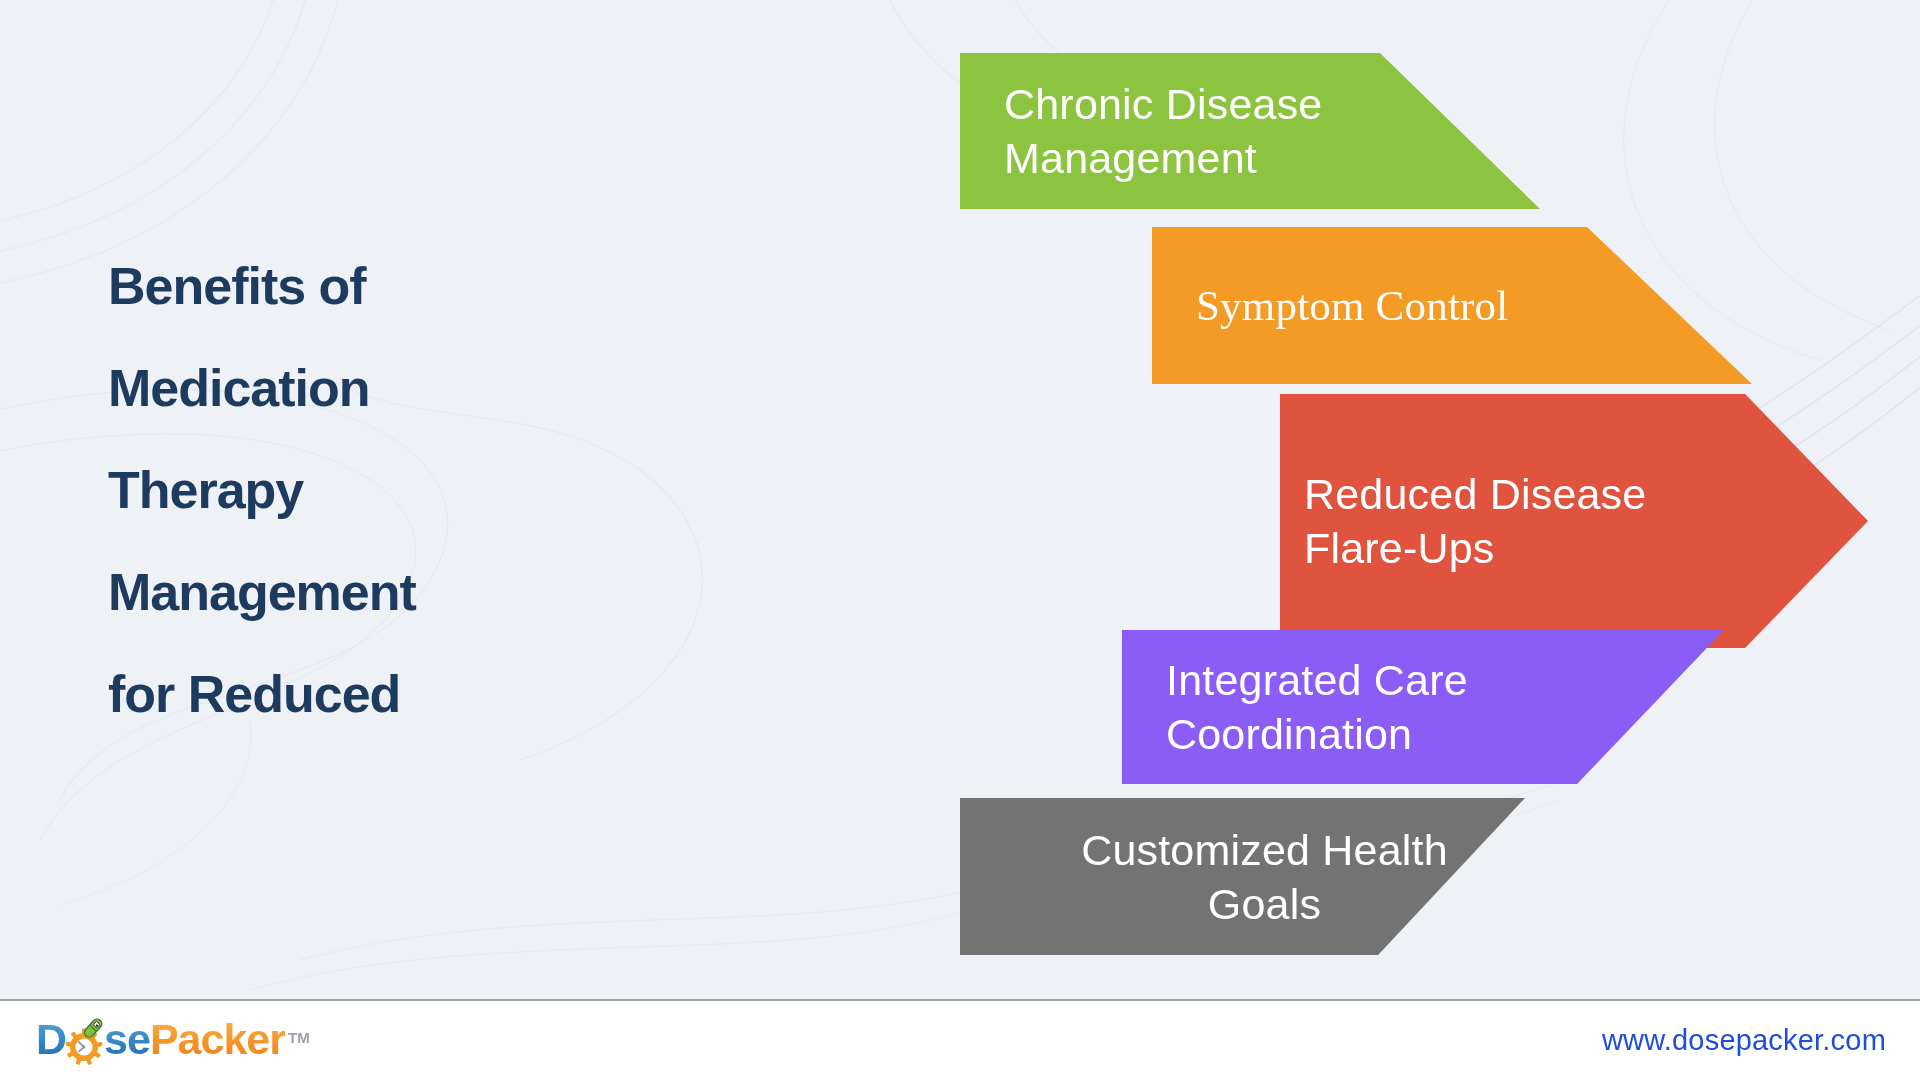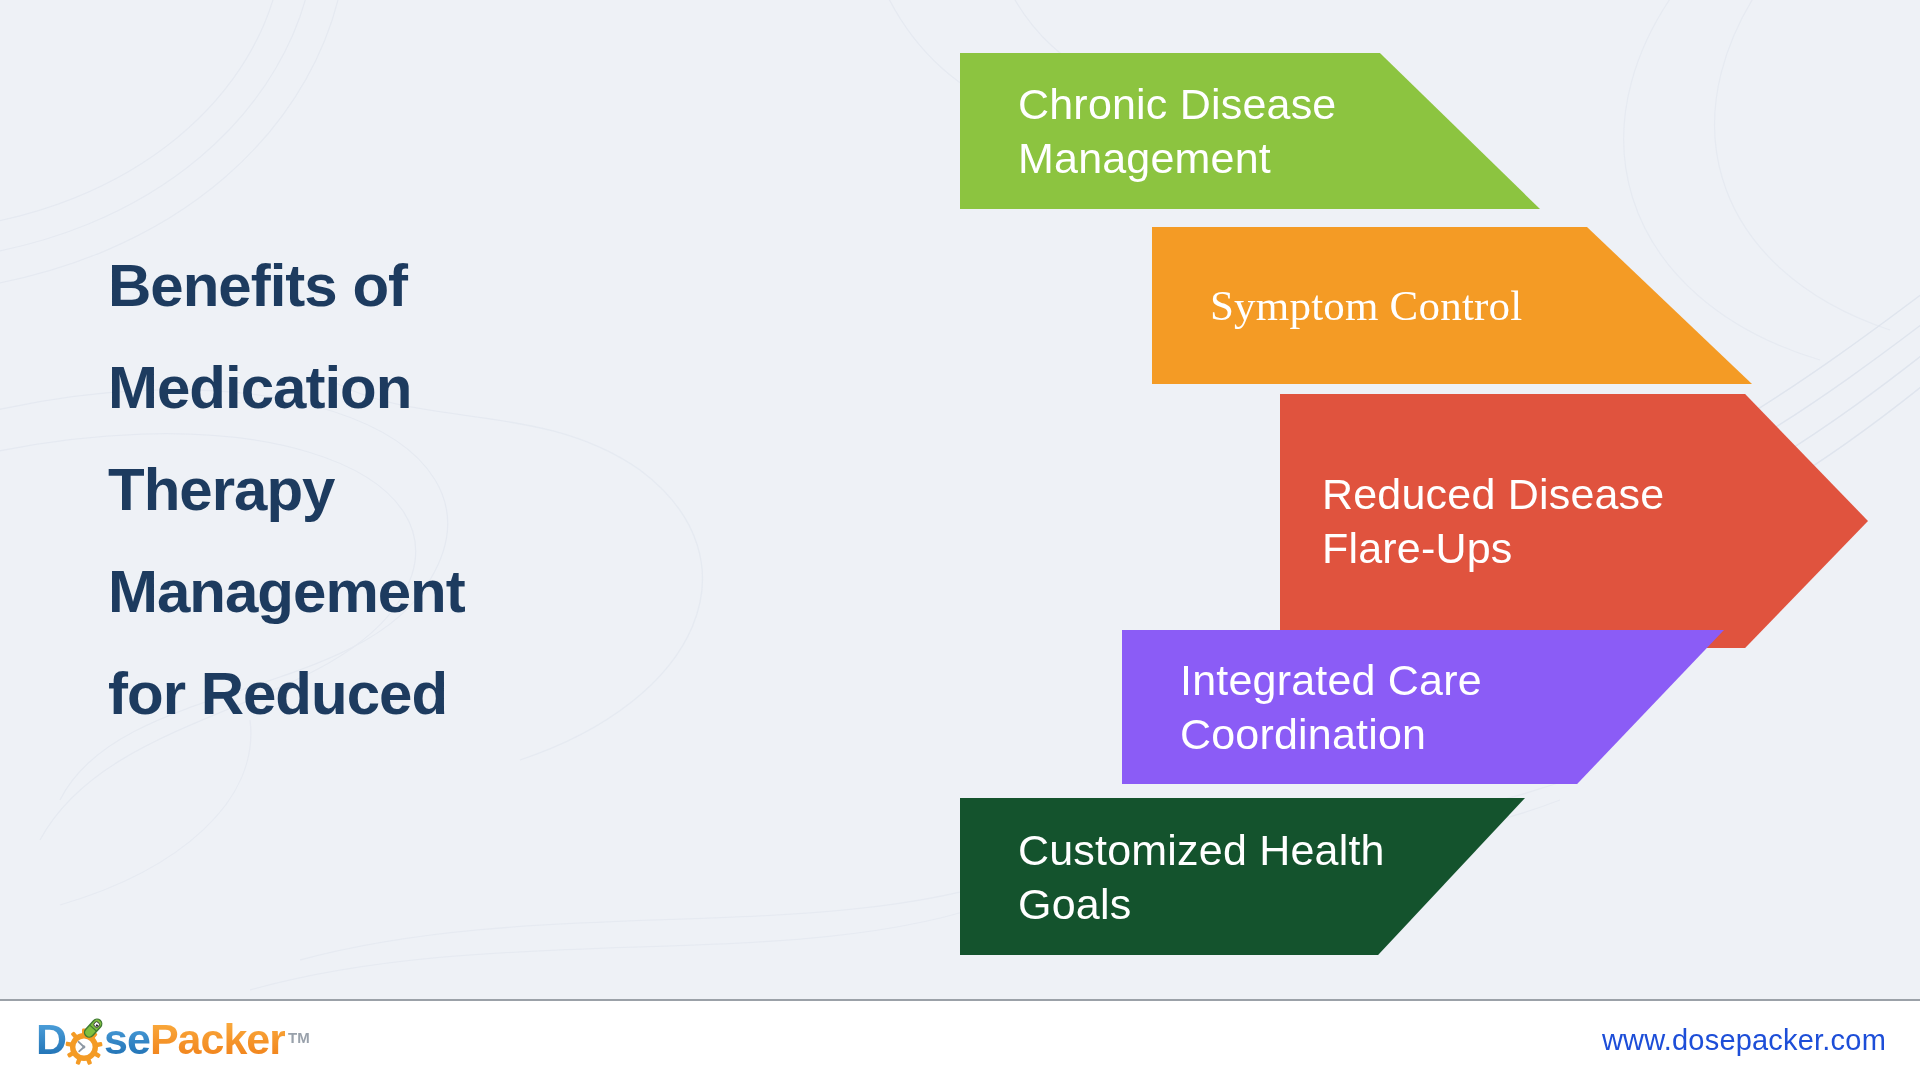--- a/index.html
+++ b/index.html
@@ -21,53 +21,53 @@
     position: absolute;
     left: 0; top: 0;
     width: 1920px; height: 1080px;
     pointer-events: none;
   }
   .page-title {
     position: absolute;
     left: 108px;
     top: 235px;
     margin: 0;
-    font-size: 60px;
+    font-size: 52px;
     line-height: 102px;
     font-weight: 700;
     letter-spacing: -1px;
     color: #1D3B5F;
   }
   .banner {
     position: absolute;
     box-sizing: border-box;
     display: flex;
     flex-direction: column;
     justify-content: center;
-    padding-left: 58px;
+    padding-left: 44px;
     color: #ffffff;
     font-size: 43px;
     line-height: 54px;
     font-weight: 500;
     letter-spacing: 0.2px;
   }
   .banner span { display: block; }
 
   .banner-1 {
     left: 960px; top: 53px; width: 580px; height: 156px;
     clip-path: polygon(0 0, 72.4% 0, 100% 100%, 0 100%);
   }
   .banner-2 {
     left: 1152px; top: 227px; width: 600px; height: 157px;
     clip-path: polygon(0 0, 72.5% 0, 100% 100%, 0 100%);
     font-family: Liberation Serif, serif;
   }
   .banner-3 {
     left: 1280px; top: 394px; width: 588px; height: 254px;
-    padding-left: 42px;
+    padding-left: 24px;
     clip-path: polygon(0 0, 79.1% 0, 100% 50%, 79.1% 100%, 0 100%);
   }
   .banner-4 {
     left: 1122px; top: 630px; width: 602px; height: 154px;
     clip-path: polygon(0 0, 100% 0, 75.6% 100%, 0 100%);
   }
   .banner-5 {
     left: 960px; top: 798px; width: 565px; height: 157px;
     clip-path: polygon(0 0, 100% 0, 74% 100%, 0 100%);
   }
@@ -168,21 +168,21 @@
       <span>Symptom Control</span>
     </div>
     <div class="banner banner-3" style="background: rgb(224, 83, 62);">
       <span>Reduced Disease</span>
       <span>Flare-Ups</span>
     </div>
     <div class="banner banner-4" style="background: #8b5cf6;">
       <span>Integrated Care</span>
       <span>Coordination</span>
     </div>
-    <div class="banner banner-5" style="background: #14532d;">
+    <div class="banner banner-5" style="background: #737373; align-items: center;">
       <span>Customized Health</span>
       <span>Goals</span>
     </div>
   </div>
 
   <div class="footer-band"></div>
 
   <div class="logo">
     <span class="txt-blue">D</span>
     <svg width="44" height="50" viewBox="0 0 44 50" xmlns="http://www.w3.org/2000/svg">

